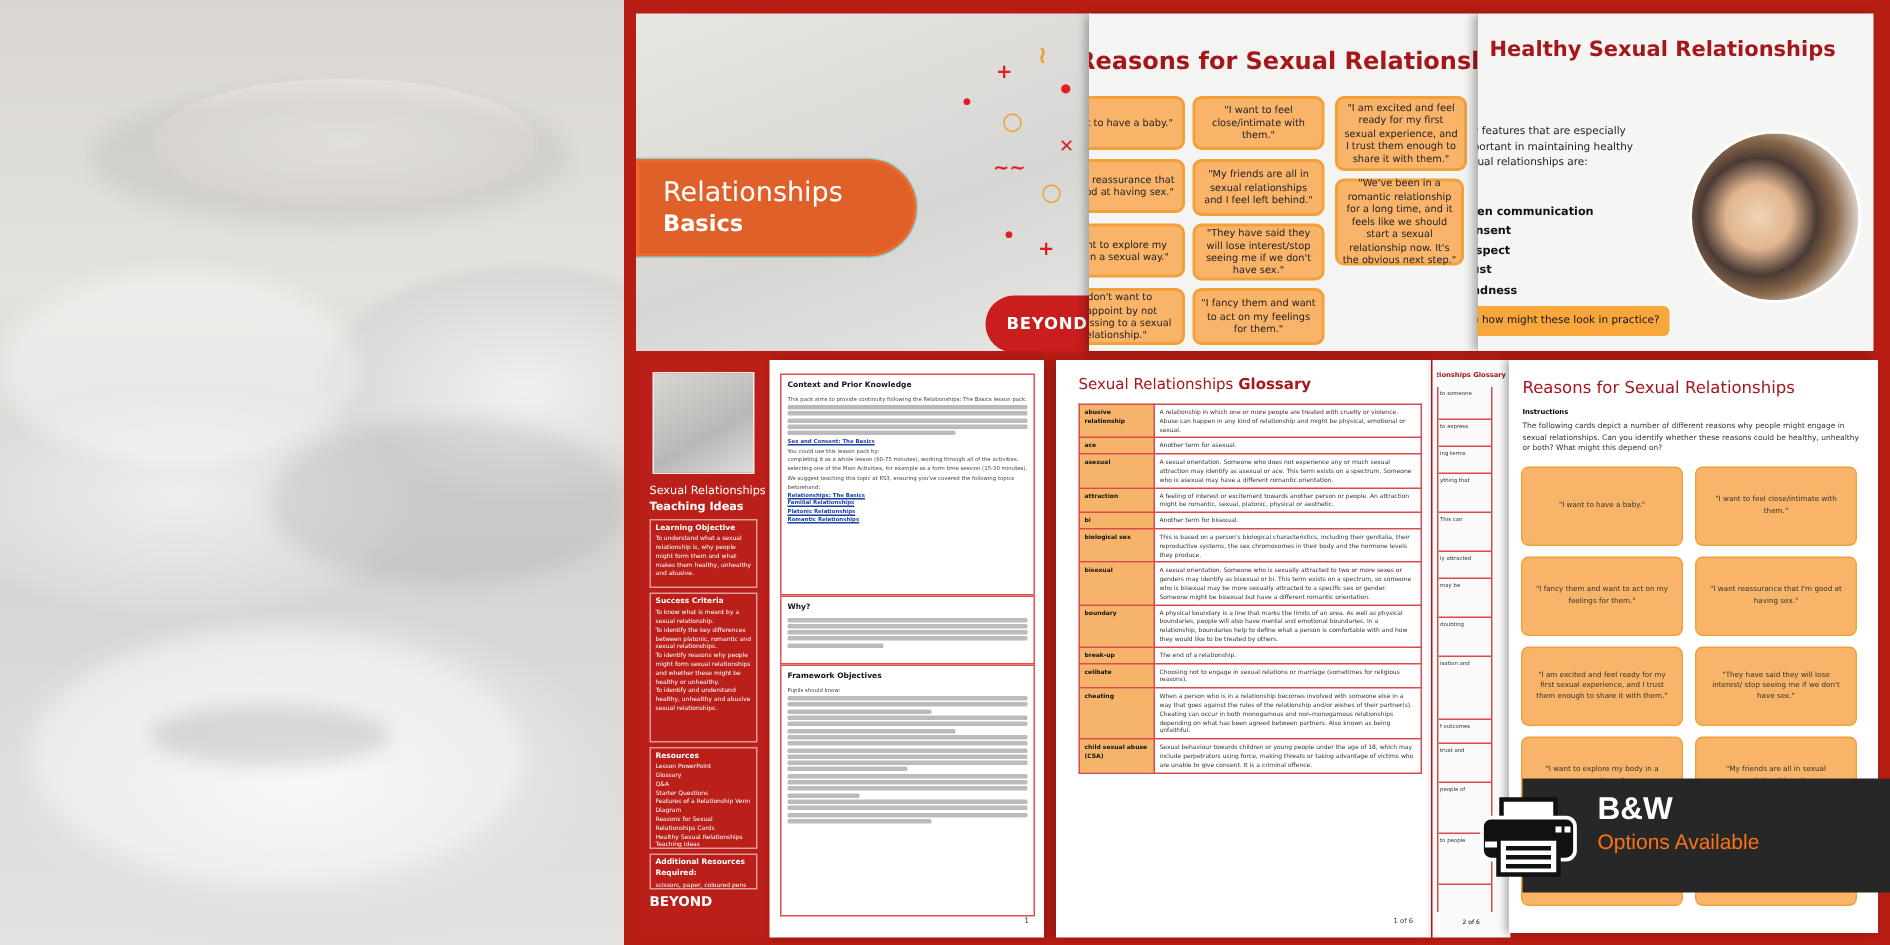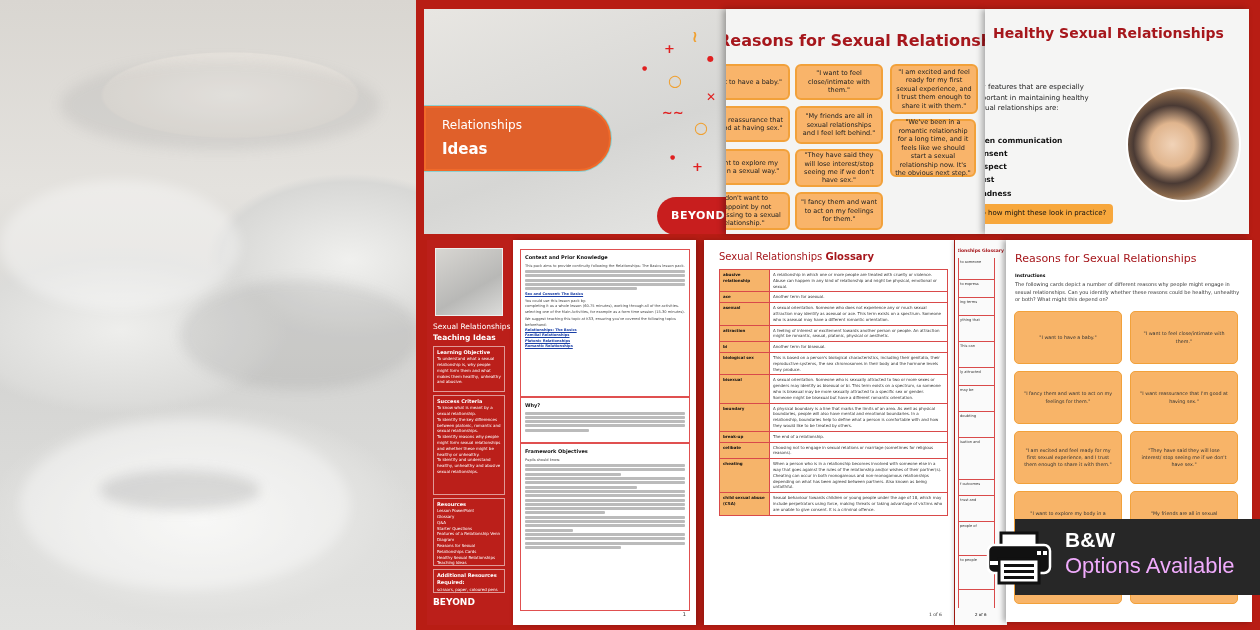--- a/index.html
+++ b/index.html
@@ -8,21 +8,21 @@
     background:
       radial-gradient(ellipse 180px 60px at 230px 95px,#f2efea 0%,#e6e2dc 70%,transparent 72%),
       radial-gradient(ellipse 240px 120px at 120px 330px,#eeeeec 0%,#dcdcda 60%,transparent 70%),
       radial-gradient(ellipse 300px 160px at 200px 520px,#f4f4f2 0%,#e0e0de 60%,transparent 72%),
       radial-gradient(ellipse 200px 120px at 350px 260px,#f0f0ee 0%,#d8d8d6 65%,transparent 72%),
       linear-gradient(180deg,#d9d6d1 0%,#e4e2de 30%,#d5d5d3 60%,#e2e2e0 100%)}
   .photo .fold{position:absolute;border-radius:50%;background:rgba(150,150,150,.18);filter:blur(6px)}
   .slide{position:absolute;overflow:hidden}
   .s1{left:424px;top:9px;width:303px;height:225px;background:linear-gradient(160deg,#e8e6e2,#d6d6d4 60%,#e6e6e4)}
   .s1 .pill{position:absolute;left:0;top:97px;width:187px;height:65px;background:#e0602a;border-radius:0 36px 36px 0;border:2px solid #f06a2a;box-shadow:0 0 0 1px #8cd0d0}
-  .s1 .pill .t1{position:absolute;left:16px;top:10px;color:#fff;font-size:12px}
+  .s1 .pill .t1{position:absolute;left:16px;top:10px;color:#fff;font-size:18px}
   .s1 .pill .t2{position:absolute;left:16px;top:32px;color:#fff;font-size:15px;font-weight:bold}
   .s1 .logo{position:absolute;left:233px;top:188px;width:72px;height:38px;background:#c81e1e;border-radius:20px 0 0 20px;color:#fff;font-size:11px;font-weight:bold;padding:12px 0 0 14px;letter-spacing:.5px}
   .deco{position:absolute;font-weight:bold;line-height:1}
   .s2{left:726px;top:9px;width:259px;height:225px;background:#f4f4f3;box-shadow:-3px 0 6px rgba(0,0,0,.3)}
   .s2 h2{position:absolute;left:0;top:22px;font-size:16px;color:#a6171c;font-weight:bold;white-space:nowrap}
   .card{position:absolute;background:#f9b46a;border:2px solid #f2a13a;border-radius:6px;font-size:6.5px;color:#222;text-align:center;display:flex;align-items:center;justify-content:center;padding:3px;line-height:1.3}
   .s3{left:985px;top:9px;width:264px;height:225px;background:#f5f5f4;box-shadow:-3px 0 6px rgba(0,0,0,.3)}
   .s3 h2{position:absolute;left:8px;top:16px;font-size:14px;color:#a6171c;font-weight:bold;white-space:nowrap}
   .s3 .intro{position:absolute;left:0;top:73px;font-size:7px;color:#222;line-height:1.5;width:120px}
   .s3 ul{position:absolute;left:0;top:125px;list-style:none;font-size:7.5px;font-weight:bold;line-height:1.75;color:#111}
@@ -54,21 +54,21 @@
   .p3 .col{position:absolute;left:3px;top:18px;width:37px;height:350px;border-left:1px solid #d94a4a;border-right:1px solid #d94a4a}
   .p3 .row{border-bottom:1px solid #d94a4a;font-size:3.6px;color:#333;padding:2px 1px;line-height:1.45}
   .p3 .pn{position:absolute;left:20px;bottom:8px;font-size:4px}
   .p4{left:1006px;top:240px;width:246px;height:382px;box-shadow:-3px 0 5px rgba(0,0,0,.3)}
   .p4 h3{position:absolute;left:9px;top:12px;font-size:11px;color:#a6171c;font-weight:normal;white-space:nowrap}
   .p4 .ih{position:absolute;left:9px;top:33px;font-size:4.5px;font-weight:bold}
   .p4 .it{position:absolute;left:9px;top:41px;width:226px;font-size:5px;line-height:1.5;color:#333}
   .p4 .rc{position:absolute;width:108px;height:53px;background:#f8b468;border:1.5px solid #f2a13a;border-radius:5px;font-size:4.8px;text-align:center;display:flex;align-items:center;justify-content:center;padding:4px 8px;line-height:1.5;color:#333}
   .bw{position:absolute;left:1015px;top:519px;width:245px;height:76px;background:#272727}
   .bw .l1{position:absolute;left:50px;top:9px;font-size:21px;font-weight:bold;color:#fff;font-family:"Liberation Sans",sans-serif}
-  .bw .l2{position:absolute;left:50px;top:34px;font-size:22px;color:#f0abfc;font-family:"Liberation Sans",sans-serif}
+  .bw .l2{position:absolute;left:50px;top:34px;font-size:14px;color:#f97316;font-family:"Liberation Sans",sans-serif}
   .printer{position:absolute;left:985px;top:531px;width:68px;height:54px}
 </style>
 </head>
 <body>
 
 <div class="photo">
   <div class="fold" style="left:60px;top:60px;width:320px;height:90px"></div>
   <div class="fold" style="left:0;top:180px;width:240px;height:130px;background:rgba(255,255,255,.35)"></div>
   <div class="fold" style="left:180px;top:280px;width:240px;height:110px;background:rgba(120,120,120,.15)"></div>
   <div class="fold" style="left:20px;top:420px;width:330px;height:170px;background:rgba(255,255,255,.35)"></div>
@@ -81,21 +81,21 @@
   <div class="deco" style="left:283px;top:46px;color:#e02020;font-size:8px">●</div>
   <div class="deco" style="left:218px;top:56px;color:#e02020;font-size:6px">●</div>
   <div class="deco" style="left:244px;top:64px;color:#f0a030;font-size:16px">○</div>
   <div class="deco" style="left:282px;top:82px;color:#e02020;font-size:12px">✕</div>
   <div class="deco" style="left:238px;top:97px;color:#e02020;font-size:13px">∼∼</div>
   <div class="deco" style="left:270px;top:111px;color:#f0a030;font-size:16px">○</div>
   <div class="deco" style="left:246px;top:145px;color:#e02020;font-size:6px">●</div>
   <div class="deco" style="left:268px;top:151px;color:#e02020;font-size:13px">+</div>
   <div class="pill">
     <div class="t1">Relationships</div>
-    <div class="t2">Ideas</div>
+    <div class="t2">Basics</div>
   </div>
   <div class="logo">BEYOND</div>
 </div>
 
 <div class="slide s2">
   <h2 style="left:-8px">Reasons for Sexual Relationships</h2>
   <div class="card" style="left:-30px;top:55px;width:94px;height:36px">"I want to have a baby."</div>
   <div class="card" style="left:-30px;top:97px;width:94px;height:36px">"I want reassurance that I'm good at having sex."</div>
   <div class="card" style="left:-30px;top:140px;width:94px;height:36px">"I want to explore my body in a sexual way."</div>
   <div class="card" style="left:-30px;top:183px;width:94px;height:38px">"I don't want to disappoint by not progressing to a sexual relationship."</div>

